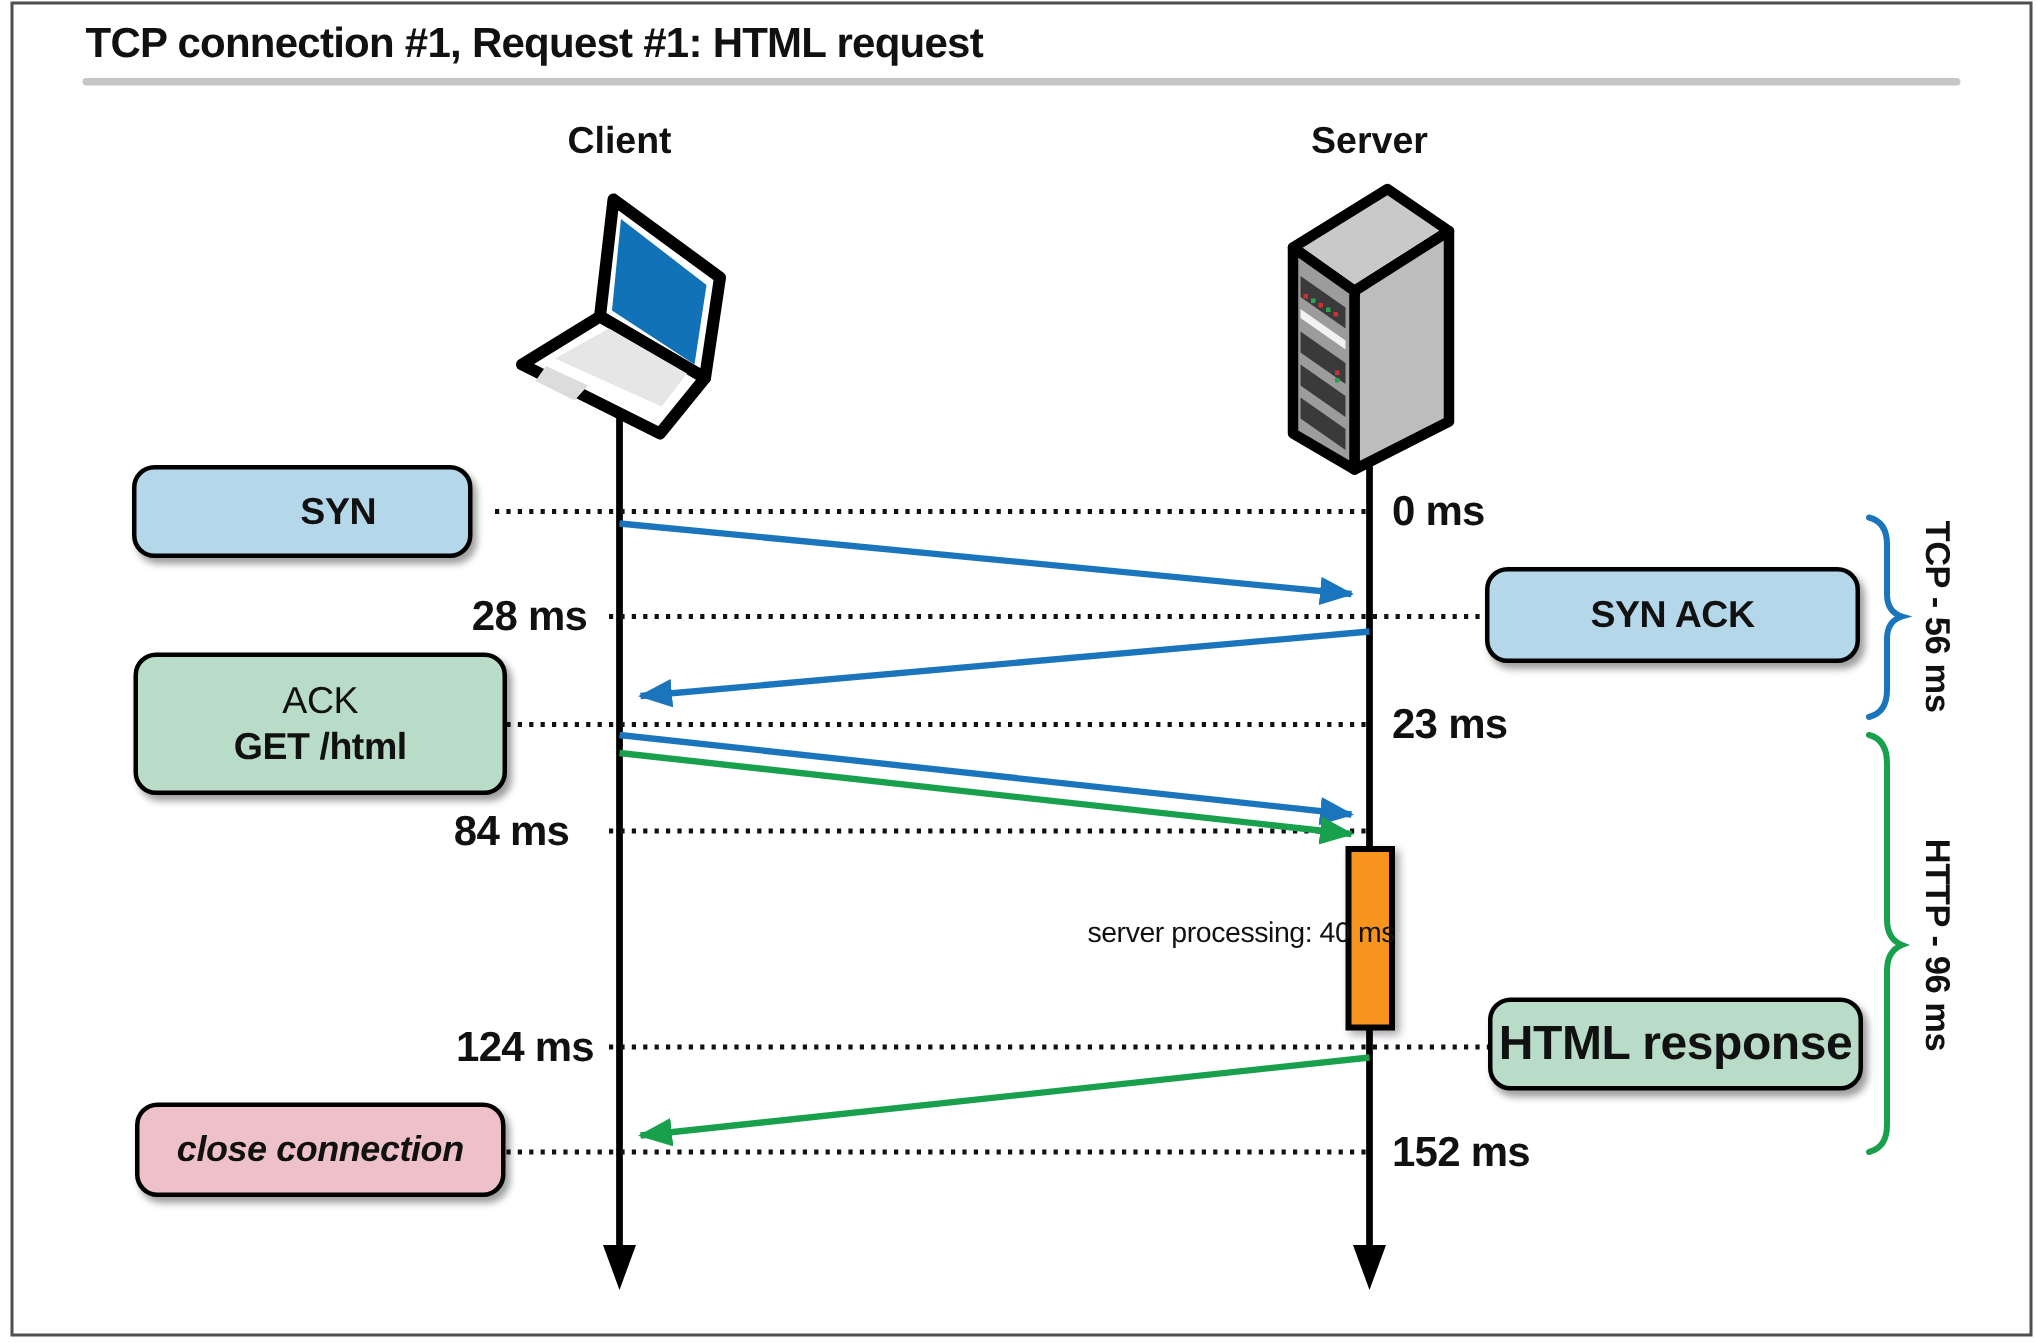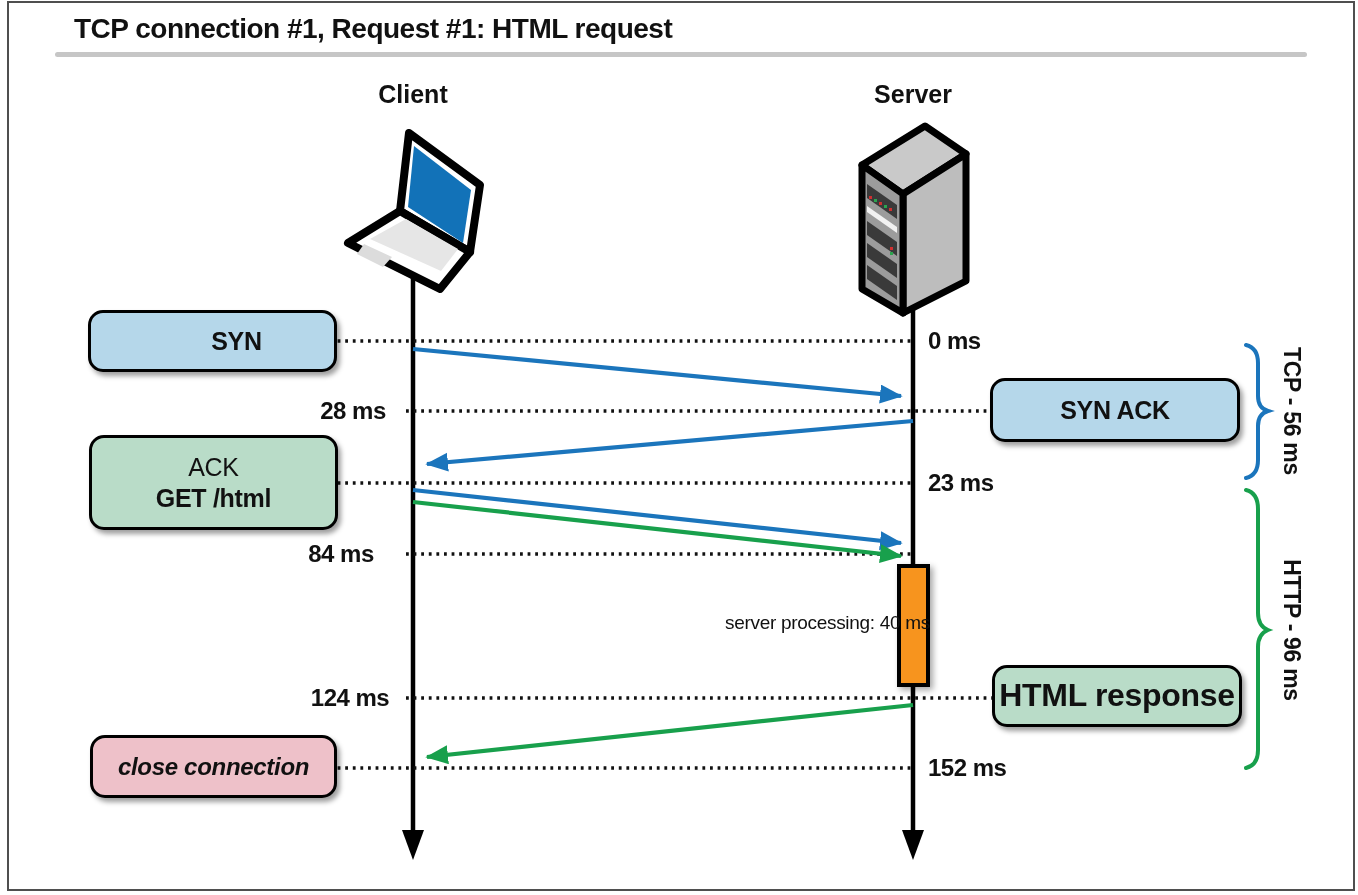--- a/index.html
+++ b/index.html
@@ -1,25 +1,25 @@
 <!DOCTYPE html>
 <html><head>
 <meta charset="utf-8">
 <style>
   html,body{margin:0;padding:0;background:#fff;}
   .canvas{
     position:relative;width:1358px;height:895px;background:#fff;overflow:hidden;
     font-family:"Liberation Sans",sans-serif;color:#111;
   }
   .frame{position:absolute;left:7px;top:1px;width:1344px;height:886px;border:2px solid #4f4f4f;}
-  .title{position:absolute;left:57px;top:13px;font-size:28px;font-weight:700;letter-spacing:-0.5px;white-space:nowrap;margin-left:17px;}
+  .title{position:absolute;left:57px;top:13px;font-size:28px;font-weight:700;letter-spacing:-0.5px;white-space:nowrap;}
   .title-rule{position:absolute;left:55px;top:52px;width:1252px;height:5px;background:#c6c6c6;border-radius:3px;}
   .actor{position:absolute;font-size:25px;font-weight:700;transform:translateX(-50%);white-space:nowrap;}
   .lbl{position:absolute;white-space:nowrap;}
-  .time{font-size:24px;font-weight:700;letter-spacing:-0.5px;transform:translateY(-50%);}
+  .time{font-size:28px;font-weight:700;letter-spacing:-0.5px;transform:translateY(-50%);}
   .time.r{text-align:center;}
   .proc{font-size:19px;font-weight:400;letter-spacing:-0.3px;text-align:right;transform:translateY(-50%);margin-left:40px;}
   .box{
     position:absolute;box-sizing:border-box;border:3.5px solid #000;border-radius:15px;
     box-shadow:3px 4px 5px rgba(0,0,0,.38);
     display:flex;flex-direction:column;align-items:center;justify-content:center;
     font-size:25px;font-weight:700;letter-spacing:-0.3px;line-height:1.22;text-align:center;
   }
   .box.blue{background:#b5d7ea;}
   .box.green{background:#b9dcc8;}
@@ -106,21 +106,21 @@
       </g>
       <polygon points="867,206 897,227 897,233 867,212" fill="#f2f2f2"></polygon>
       <polygon points="867,221 897,242 897,256 867,235" fill="#3a3a3a"></polygon>
       <rect x="890" y="247" width="3" height="3" fill="#d03030"></rect>
         <rect x="890" y="252" width="3" height="3" fill="#2ca44e"></rect>
       <polygon points="867,243 897,264 897,278 867,257" fill="#3a3a3a"></polygon>
       <polygon points="867,265 897,286 897,300 867,279" fill="#3a3a3a"></polygon>
     </g>
   </svg>
 
-  <div class="box blue" style="left:88px;top:310px;width:249px;height:62px;padding-left:48px;">
+  <div class="box blue" style="left:88px;top:310px;width:227px;height:62px;padding-left:48px;">
     <span>SYN</span>
   </div>
   <div class="box green" style="left:89px;top:435px;width:249px;height:95px;">
     <span class="light">ACK</span>
     <span>GET /html</span>
   </div>
   <div class="box blue" style="left:990px;top:378px;width:250px;height:64px;">
     <span>SYN ACK</span>
   </div>
   <div class="box green" style="left:992px;top:665px;width:250px;height:62px;font-size:32px;">

